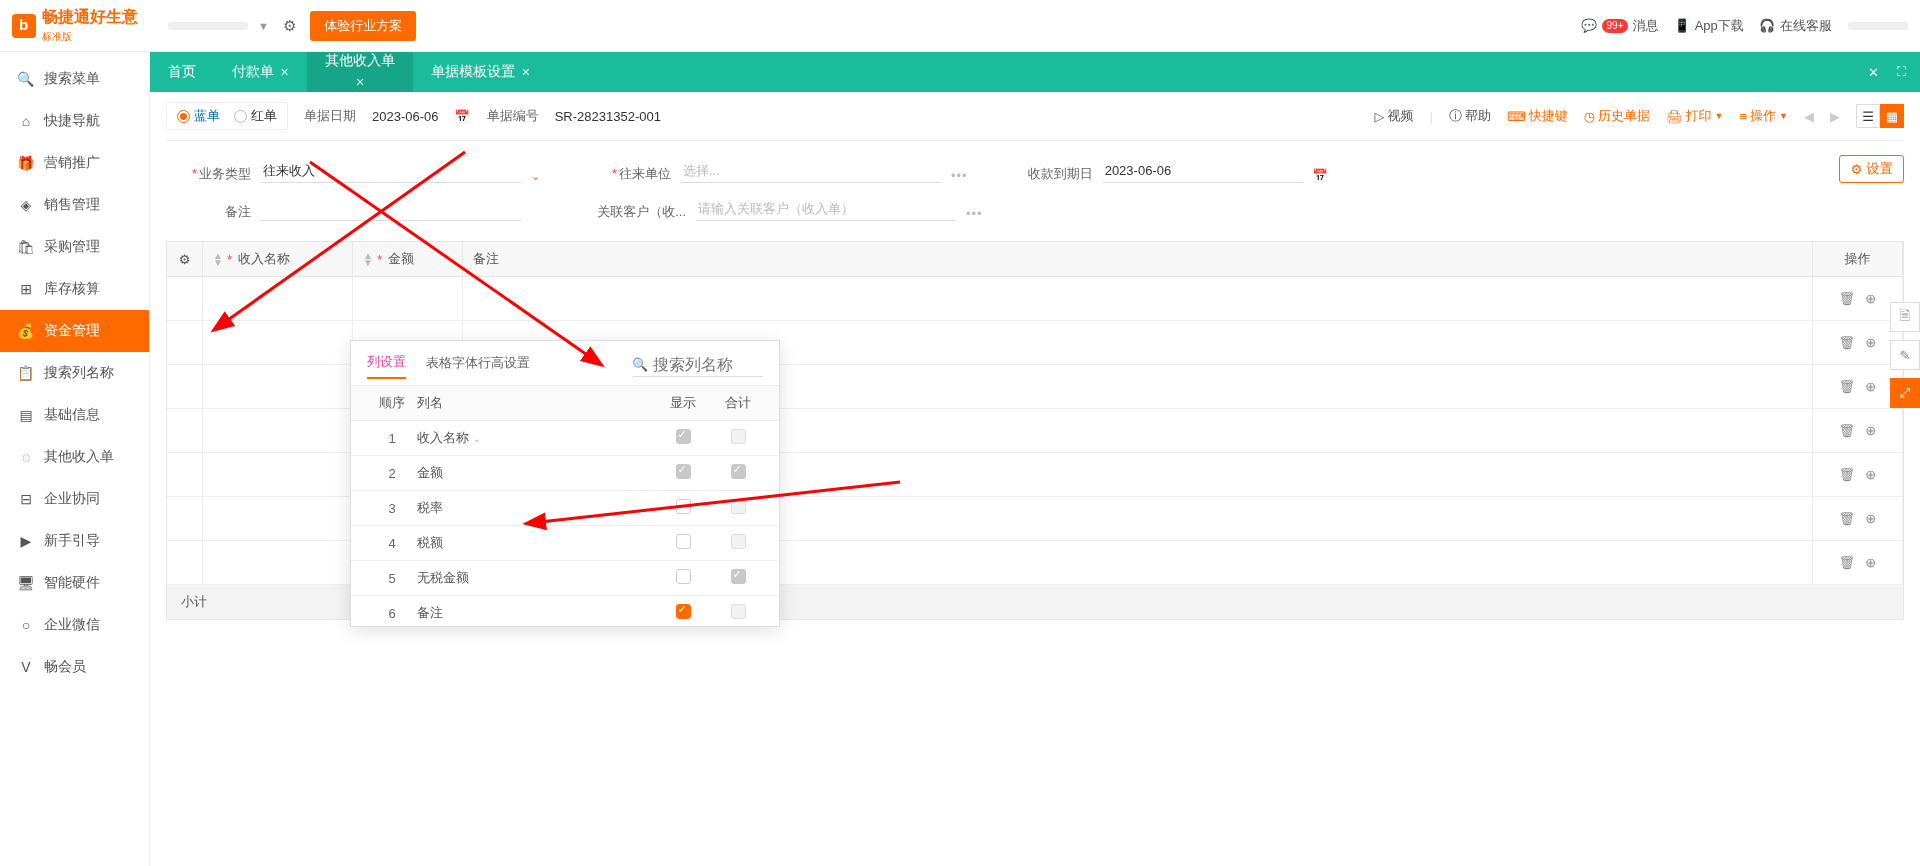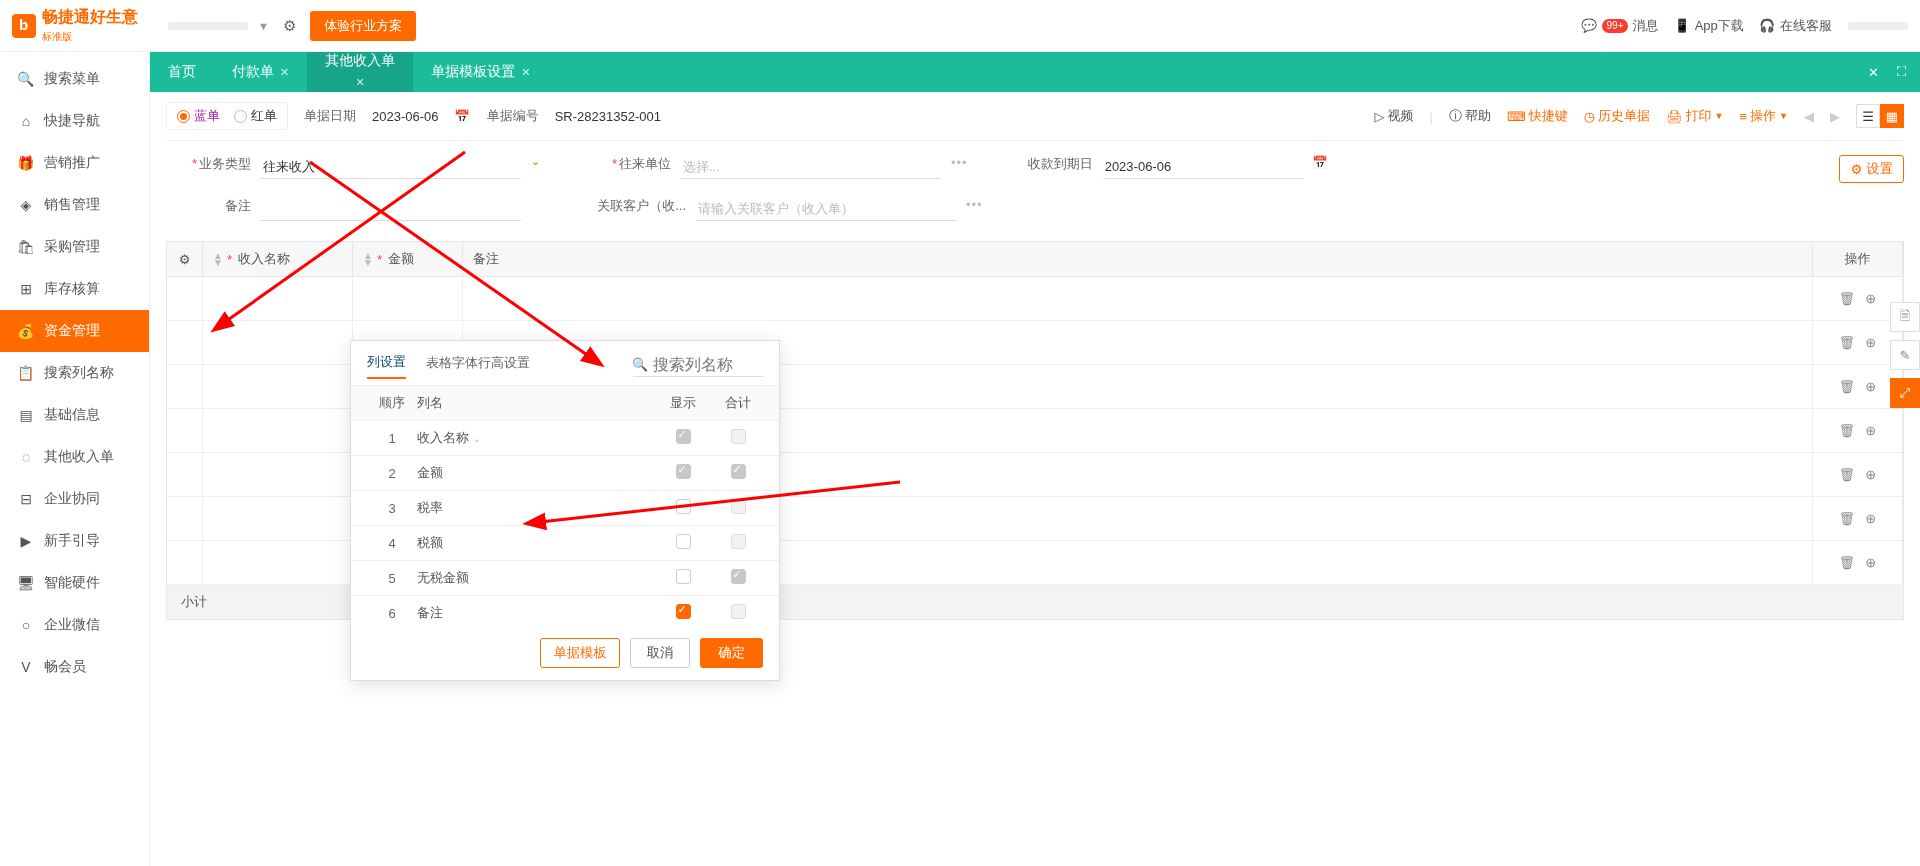--- a/index.html
+++ b/index.html
@@ -49,21 +49,21 @@
     .field-value { color: #333; font-size: 13px; }
     .toolbar-spacer { flex: 1; }
     .tb-icon-btn { display: flex; align-items: center; gap: 3px; color: #555; cursor: pointer; font-size: 13px; }
     .tb-icon-btn.orange { color: #ff6a00; }
     .view-toggle { display: flex; }
     .vt { width: 24px; height: 24px; border: 1px solid #ddd; display: flex; align-items: center; justify-content: center; cursor: pointer; }
     .vt.active { background: #ff6a00; color: #fff; border-color: #ff6a00; }
 
     
     .form-row { display: flex; flex-wrap: wrap; gap: 40px; padding: 14px 0; }
-    .form-field { display: flex; align-items: flex-start; gap: 10px; min-width: 380px; }
+    .form-field { display: flex; align-items: flex-end; gap: 10px; min-width: 380px; }
     .req { color: #f44; margin-right: 2px; }
     .form-label { color: #666; width: 85px; text-align: right; font-size: 13px; }
     .form-input { border: none; border-bottom: 1px solid #ddd; padding: 4px 2px; width: 260px; font-size: 13px; color: #333; }
     .form-input::placeholder { color: #bbb; }
     .chevron-orange { color: #ff6a00; font-size: 11px; }
     .dots { color: #bbb; letter-spacing: 1px; cursor: pointer; }
     .cal-icon { color: #ff6a00; cursor: pointer; }
     .btn-outline-orange { border: 1px solid #ff6a00; color: #ff6a00; background: #fff; padding: 4px 10px; border-radius: 3px; cursor: pointer; display: flex; align-items: center; gap: 4px; }
 
     
@@ -87,21 +87,21 @@
     .gr-ops span { cursor: pointer; }
     .subtotal-row { display: flex; background: #f3f3f3; padding: 8px 10px; font-size: 13px; color: #555; }
     .subtotal-row .lbl { width: 36px; padding-left: 4px; }
     .subtotal-row .val { width: 150px; }
     .subtotal-row .amt { width: 110px; text-align: right; padding-right: 10px; font-weight: bold; }
 
     
     .popover { position: absolute; background: #fff; border: 1px solid #ddd; box-shadow: 0 4px 18px rgba(0,0,0,0.12); z-index: 100; top: 288px; left: 200px; width: 430px; }
     .pop-tabs { display: flex; gap: 20px; padding: 12px 16px 6px; border-bottom: 1px solid #eee; align-items: center; }
     .pop-tab { cursor: pointer; color: #666; font-size: 13px; padding-bottom: 6px; }
-    .pop-tab.active { color: #0c4a6e; border-bottom: 2px solid #ff6a00; }
+    .pop-tab.active { color: #ec4899; border-bottom: 2px solid #ff6a00; }
     .pop-search { margin-left: auto; display: flex; align-items: center; gap: 4px; color: #bbb; border-bottom: 1px solid #ddd; padding-bottom: 2px; }
     .pop-search input { border: none; outline: none; font-size: 16px; width: 110px; }
     .pop-table { max-height: 240px; overflow-y: auto; }
     .pop-thead, .pop-row { display: flex; align-items: center; padding: 8px 16px; border-bottom: 1px solid #f0f0f0; font-size: 13px; }
     .pop-thead { background: #fafafa; font-weight: 500; color: #555; }
     .pc-order { width: 50px; text-align: center; color: #666; }
     .pc-name { flex: 1; color: #555; }
     .pc-show { width: 60px; text-align: center; }
     .pc-sum { width: 50px; text-align: center; }
     .cbx { width: 15px; height: 15px; border: 1px solid #ccc; border-radius: 3px; display: inline-block; position: relative; cursor: pointer; }
@@ -250,21 +250,21 @@
         <span>⛶</span>
       </div>
     </div>
 
     <div class="content-wrap">
 
       <div class="toolbar">
         <div class="radio-group">
           <div class="radio-item">
               <span class="radio-dot checked"></span>
-              <span style="color:#a21caf">蓝单</span>
+              <span style="color:#0369a1">蓝单</span>
             </div>
           <div class="radio-item">
               <span class="radio-dot"></span>
               <span>红单</span>
             </div>
         </div>
         <span class="field-label">单据日期</span>
         <span class="field-value">2023-06-06</span>
         <span class="cal-icon">📅</span>
         <span class="field-label">单据编号</span>
@@ -495,25 +495,20 @@
               <span class="pc-sum"><span class="cbx checked-grey"></span></span>
             </div>
             <div class="pop-row">
               <span class="pc-order">6</span>
               <span class="pc-name">备注</span>
               <span class="pc-show"><span class="cbx checked"></span></span>
               <span class="pc-sum"><span class="cbx disabled"></span></span>
             </div>
           </div>
       </div>
-      <div class="pop-footer">
-        <button class="btn-outline">单据模板</button>
-        <button class="btn-grey-outline">取消</button>
-        <button class="btn-primary">确定</button>
-      </div>
     </div>
 
     <div class="float-right">
       <div class="float-btn">🗎</div>
       <div class="float-btn">✎</div>
       <div class="float-btn orange">⤢</div>
     </div>
 
     <div class="arrow" style="top:100px; left:65px">
       <svg width="260" height="180">

